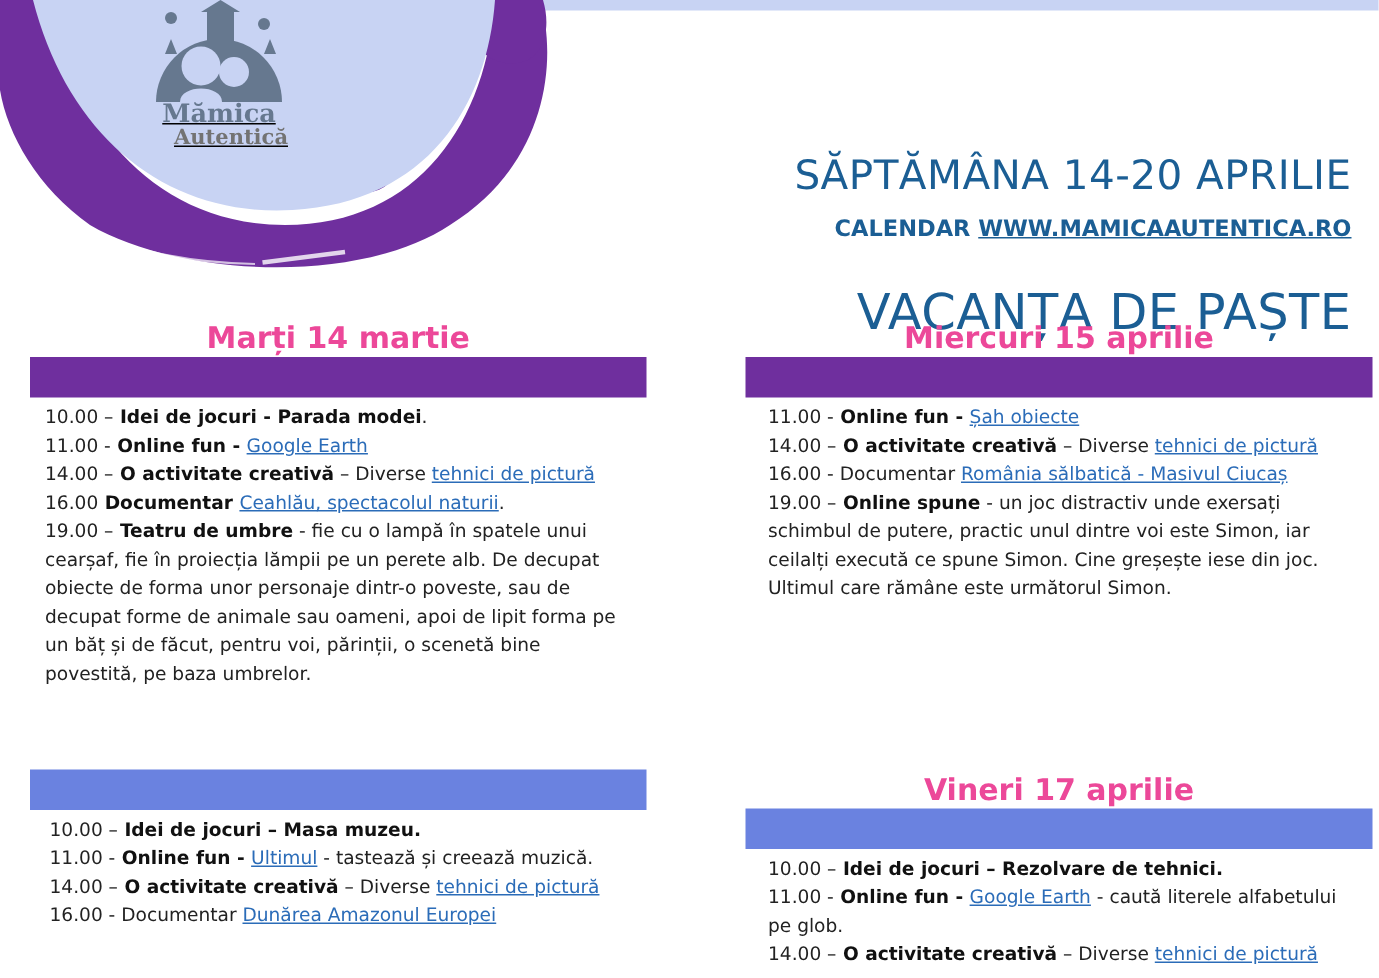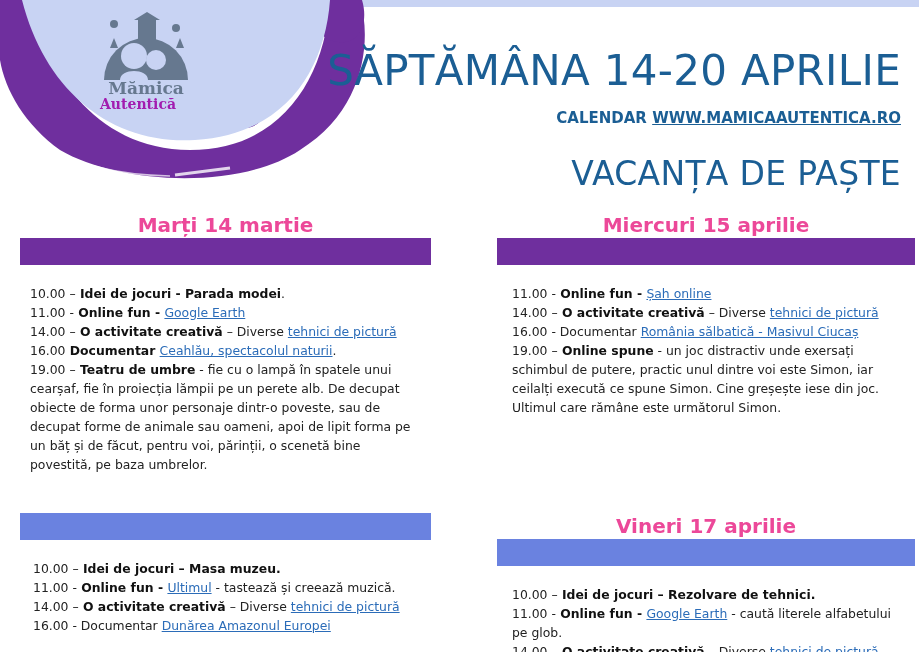--- a/index.html
+++ b/index.html
@@ -5,33 +5,33 @@
     html, body { margin: 0; padding: 0; }
     body {
       width: 919px; height: 652px; overflow: hidden; position: relative;
       background: #ffffff;
       font-family: "DejaVu Sans", sans-serif;
     }
     .top-strip { position: absolute; left: 300px; top: 0; width: 619px; height: 7px; background: #c8d3f3; }
     .logo-wrap { position: absolute; left: 0; top: 0; width: 370px; height: 190px; overflow: hidden; }
     .logo-wrap svg { display: block; }
     .header-text { position: absolute; right: 18px; top: 52px; text-align: right; color: #1b5e94; }
-    .h-week { font-size: 42px; line-height: 38px; letter-spacing: 0.3px; font-family: "DejaVu Sans", sans-serif; }
-    .h-cal { font-size: 15px; font-weight: bold; line-height: 24px; margin-top: 16px; }
+    .h-week { font-size: 27px; line-height: 38px; letter-spacing: 0.3px; font-family: "DejaVu Sans", sans-serif; margin-top: 47px; }
+    .h-cal { font-size: 15px; font-weight: bold; line-height: 24px; margin-top: 3px; }
     .h-cal a { color: #1b5e94; text-decoration: underline; }
     .h-vac { font-size: 33px; line-height: 40px; letter-spacing: 0.3px; margin-top: 24px; }
 
     .day { position: absolute; width: 411px; }
     .day-title {
       text-align: center; color: #ec4899; font-weight: bold; font-size: 20px;
       height: 26px; line-height: 26px; font-family: "DejaVu Sans", sans-serif;
     }
     .day-bar { height: 27px; width: 411px; }
     .day-body {
-      margin-top: 19px; padding-left: 10px; padding-right: 6px;
+      margin-top: 3px; padding-left: 10px; padding-right: 6px;
       font-family: "DejaVu Sans", sans-serif; font-size: 12.4px; line-height: 19px; color: #222;
     }
     .day-body p { margin: 0; }
     .day-body b { font-weight: bold; color: #111; }
     .day-body a { color: #2b6cb8; text-decoration: underline; }
     .day-body a.strong { font-weight: normal; text-align: center; }
   </style>
 </head>
 <body>
 
@@ -39,35 +39,35 @@
 
 <div class="logo-wrap">
   <svg width="370" height="190" viewBox="0 0 370 190">
     <path d="M0,0 L40,0 C38,60 90,150 190,150 C280,150 325,80 330,0 L360,0 C372,40 365,110 300,150 C240,190 120,185 60,150 C25,125 5,90 0,60 Z" fill="#6f2f9e"></path>
     <path d="M300,0 L362,0 C368,20 362,40 345,42 C330,44 318,35 312,20 Z" fill="#6f2f9e"></path>
     <circle cx="245" cy="108" r="20" fill="#6f2f9e"></circle>
     <path d="M22,0 L330,0 C325,70 285,135 195,140 C110,145 45,90 22,0 Z" fill="#c8d3f3"></path>
     <path d="M40,140 C70,165 120,175 170,176" stroke="#ffffff" stroke-width="1.5" fill="none" opacity="0.7"></path>
     <path d="M175,175 L230,168" stroke="#ffffff" stroke-width="3" fill="none" opacity="0.8"></path>
   </svg>
-  <div style="position:absolute;left:100px;top:12px;width:92px;height:104px;">
+  <div style="position:absolute;left:100px;top:0;width:92px;height:104px;text-decoration:underline;">
     <svg width="92" height="72" viewBox="0 0 92 72">
       <path d="M4,68 A42,42 0 0 1 88,68 Z" fill="#66788f"></path>
       <rect x="38" y="6" width="18" height="22" fill="#66788f"></rect>
       <path d="M34,8 L47,0 L60,8 Z" fill="#66788f"></path>
       <circle cx="34" cy="44" r="13" fill="#c8d3f3"></circle>
       <circle cx="56" cy="48" r="10" fill="#c8d3f3"></circle>
       <path d="M20,68 C20,56 48,56 48,68 Z" fill="#c8d3f3"></path>
       <circle cx="14" cy="12" r="4" fill="#66788f"></circle>
       <circle cx="76" cy="16" r="4" fill="#66788f"></circle>
       <path d="M10,36 L14,26 L18,36 Z" fill="#66788f"></path>
       <path d="M76,36 L80,26 L84,36 Z" fill="#66788f"></path>
     </svg>
     <div style="font-family:'DejaVu Serif',serif;font-weight:bold;color:#66788f;font-size:17px;line-height:17px;text-align:center;margin-top:-4px;">Mămica</div>
-    <div style="font-family:'DejaVu Serif',serif;font-weight:bold;color:#a21caf;font-size:14px;line-height:15px;text-align:left;">Autentică</div>
+    <div style="font-family:'DejaVu Serif',serif;font-weight:bold;color:#737373;font-size:14px;line-height:15px;text-align:right;">Autentică</div>
   </div>
 </div>
 
 <div class="header-text">
   <div class="h-week">SĂPTĂMÂNA 14-20 APRILIE</div>
   <div class="h-cal">
     <span>CALENDAR</span>
     <a>WWW.MAMICAAUTENTICA.RO</a>
   </div>
   <div class="h-vac">VACANȚA DE PAȘTE</div>
@@ -82,21 +82,21 @@
     <p><span>14.00 –</span><b> O activitate creativă</b><span> – Diverse </span><a>tehnici de pictură</a></p>
     <p><span>16.00</span><b> Documentar </b><a>Ceahlău, spectacolul naturii</a><span>.</span></p>
     <p><span>19.00 –</span><b> Teatru de umbre</b><span> - fie cu o lampă în spatele unui cearșaf, fie în proiecția lămpii pe un perete alb. De decupat obiecte de forma unor personaje dintr-o poveste, sau de decupat forme de animale sau oameni, apoi de lipit forma pe un băț și de făcut, pentru voi, părinții, o scenetă bine povestită, pe baza umbrelor.</span></p>
   </div>
 </div>
 
 <div class="day" style="left:497px;top:212px;width:418px;">
   <div class="day-title">Miercuri 15  aprilie</div>
   <div class="day-bar" style="background:#6f2f9e;width:418px;"></div>
   <div class="day-body" style="padding-left:15px;">
-    <p><span>11.00 -</span><b> Online fun - </b><a class="strong">Șah online</a></p>
+    <p><span>11.00 -</span><b> Online fun - </b><a class="strong">Șah obiecte</a></p>
     <p><span>14.00 –</span><b> O activitate creativă</b><span> – Diverse </span><a>tehnici de pictură</a></p>
     <p><span>16.00 -</span><span> Documentar </span><a>România sălbatică - Masivul Ciucaș</a></p>
     <p><span>19.00 –</span><b> Online spune</b><span> - un joc distractiv unde exersați schimbul de putere, practic unul dintre voi este Simon, iar ceilalți execută ce spune Simon. Cine greșește iese din joc. Ultimul care rămâne este următorul Simon.</span></p>
   </div>
 </div>
 
 <div class="day" style="left:20px;top:513px;">
   <div class="day-bar" style="background:#6a82e0;"></div>
   <div class="day-body" style="padding-left:13px;">
     <p><span>10.00 –</span><b> Idei de jocuri – Masa muzeu.</b></p>

